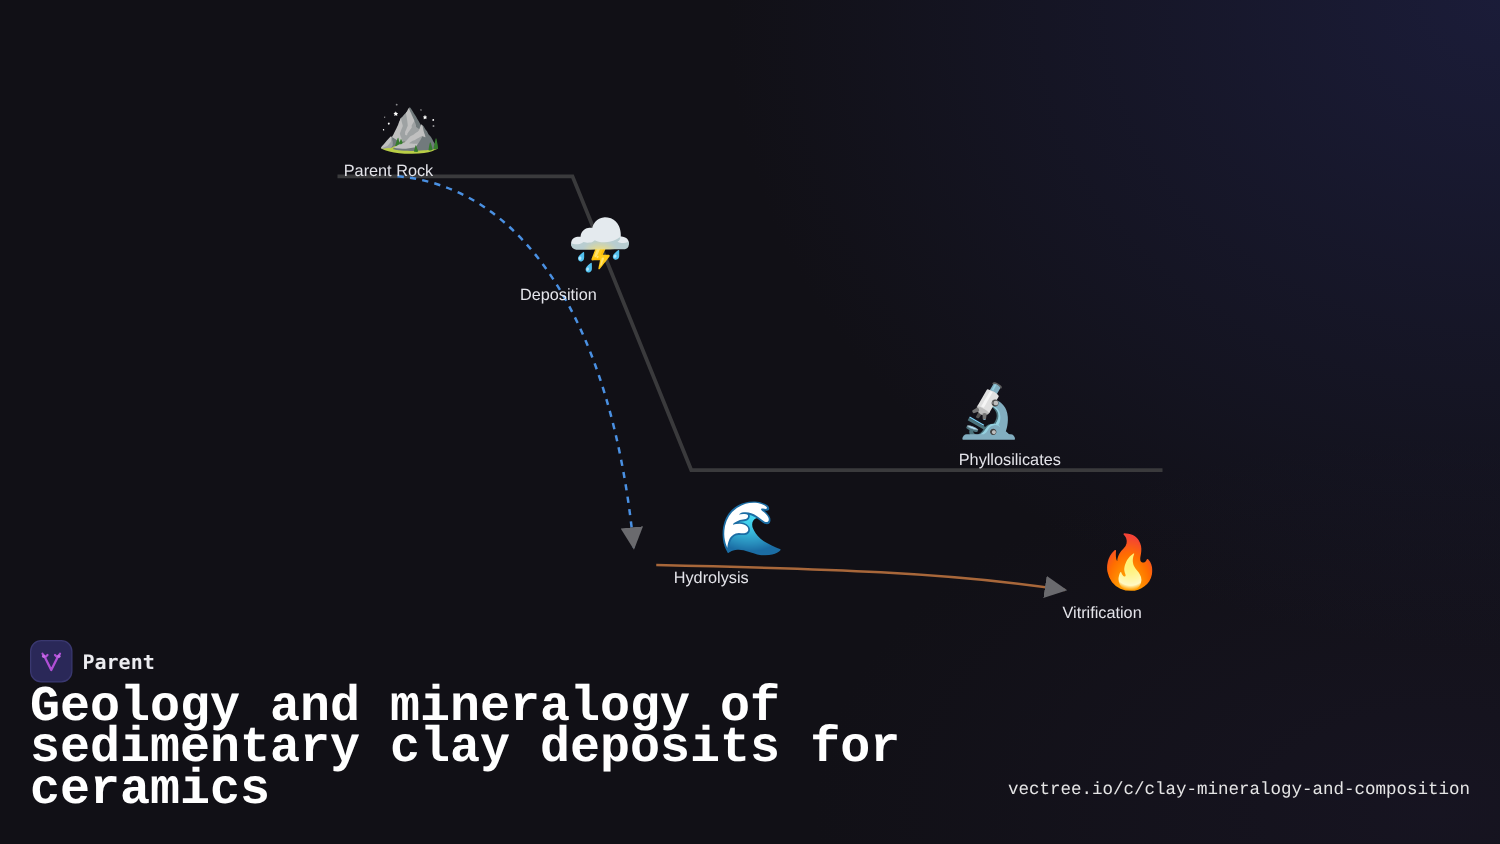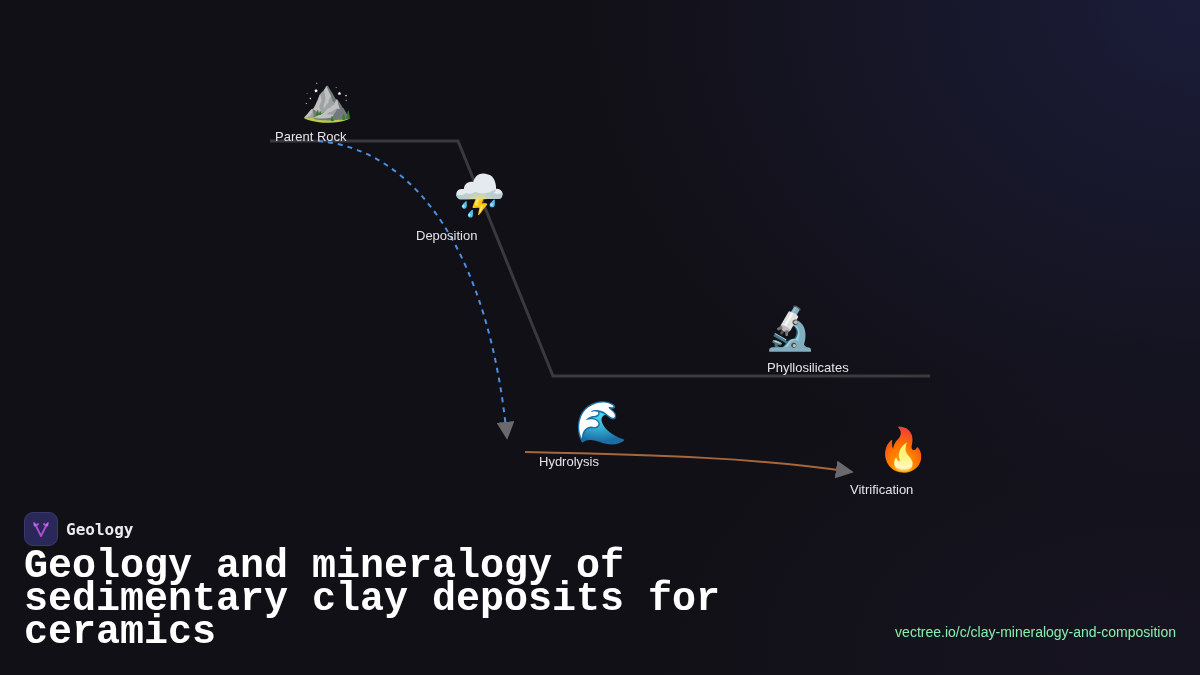--- a/index.html
+++ b/index.html
@@ -35,22 +35,22 @@
     }
     .brand-name {
       color: #ececf0; font-family: "DejaVu Sans Mono", monospace; font-weight: bold; font-size: 16px;
     }
     .title {
       position: absolute; left: 24px; top: 550px; width: 700px; margin: 0;
       color: #ffffff; font-family: "Liberation Mono", monospace; font-weight: bold;
       font-size: 40px; line-height: 33px; letter-spacing: 0px;
     }
     .url {
-      position: absolute; right: 24px; top: 624px; color: #86efac;
-      font-family: Liberation Sans, sans-serif; font-size: 14px; text-align: center;
+      position: absolute; right: 24px; top: 624px; color: #e5e5e5;
+      font-family: Liberation Mono, monospace; font-size: 14px; text-align: center;
     }
   </style>
 </head>
 <body>
 
 <div class="bg-glow"></div>
 
 <svg class="diagram" width="1200" height="675">
   <defs>
     <marker id="arrowGray" viewBox="0 0 10 10" refX="9" refY="5" markerWidth="9" markerHeight="9" orient="auto-start-reverse">
@@ -91,18 +91,18 @@
 </div>
 
 <div class="brand">
   <div class="brand-logo">
     <svg width="20" height="20" viewBox="0 0 20 20">
       <path d="M10,17 L5,7 M10,17 L15,7 M5,7 L3,4 M5,7 L7,5 M15,7 L13,5 M15,7 L17,4" stroke="#b04fd6" stroke-width="1.8" fill="none" stroke-linecap="round"></path>
       <circle cx="4" cy="6" r="1.4" fill="#c46ae6"></circle>
       <circle cx="16" cy="6" r="1.4" fill="#c46ae6"></circle>
     </svg>
   </div>
-  <span class="brand-name">Geology</span>
+  <span class="brand-name">Parent</span>
 </div>
 
 <h1 class="title">Geology and mineralogy of sedimentary clay deposits for ceramics</h1>
 
 <div class="url">vectree.io/c/clay-mineralogy-and-composition</div>
 
 </body></html>

